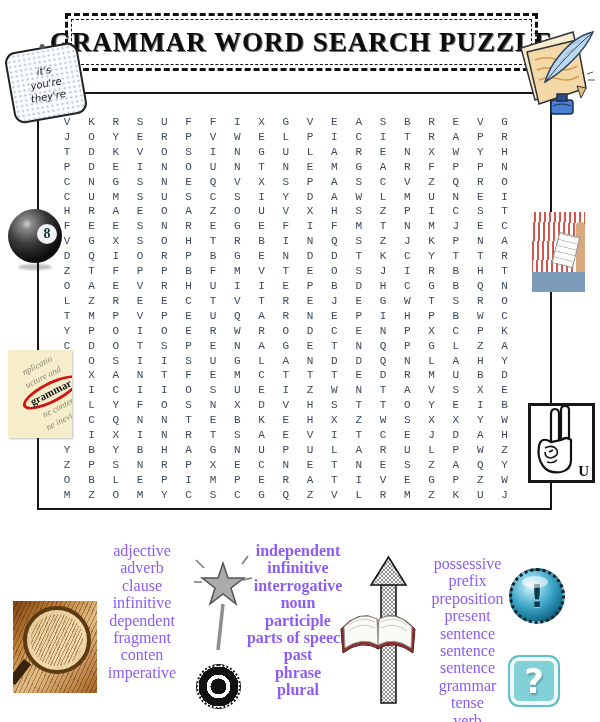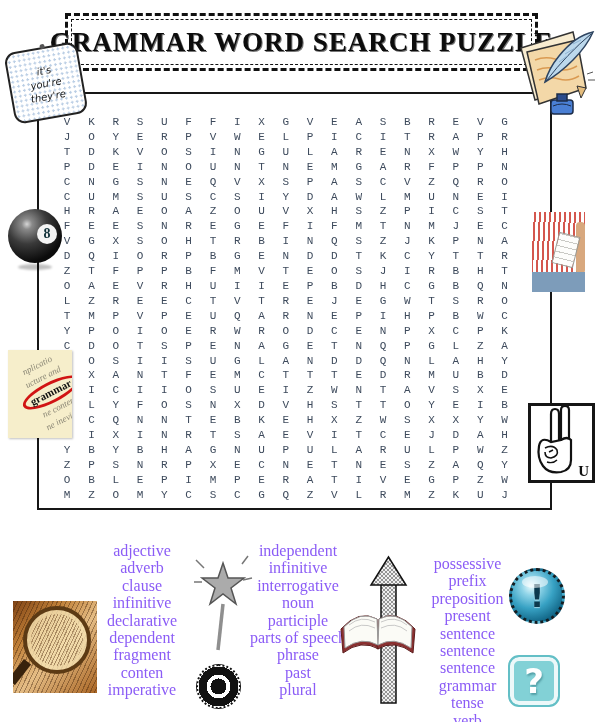--- a/index.html
+++ b/index.html
@@ -67,21 +67,21 @@
              border:3px solid #d11414;border-radius:50%;padding:1px 6px;font-size:11px;}
 
   .aslbox{position:absolute;left:528px;top:403px;width:67px;height:80px;background:#fff;
           border:3px solid #161616;box-sizing:border-box;z-index:5;}
   .asl-u{position:absolute;right:3px;bottom:0px;font-weight:bold;font-size:15px;color:#111;}
 
   
   .wordcol{position:absolute;top:542px;text-align:center;z-index:2;}
   .wordcol .word{font-size:16px;line-height:17.4px;color:#8b5cf6;}
   #wordcol1{left:87px;width:110px;}
-  #wordcol2{left:240px;width:116px;}
+  #wordcol2{left:240px;width:116px;font-weight:bold;}
   #wordcol3{left:410px;width:115px;margin-top:13px;}
 
   
   .magnifier{position:absolute;left:13px;top:601px;width:84px;height:92px;overflow:hidden;z-index:2;
              background:linear-gradient(135deg,#7e4214 0%,#c08038 28%,#e5bd85 55%,#a96524 100%);}
   .mag-lines{position:absolute;inset:0;
              background:repeating-linear-gradient(115deg,rgba(60,30,8,.4) 0 1px,transparent 1px 4px);}
   .mag-lens{position:absolute;left:10px;top:5px;width:60px;height:60px;border-radius:50%;
             border:4px solid #5c3a14;background:rgba(246,227,180,.8);}
   .mag-lens:after{content:"";position:absolute;inset:4px;border-radius:50%;
@@ -209,35 +209,34 @@
       <path d="M18,46 L22,44 M16,56 Q22,58 26,54" fill="none" stroke="#111" stroke-width="1.4"></path>
     </svg>
     <div class="asl-u">U</div>
   </div>
 
   <div class="wordcol" id="wordcol1">
       <div class="word">adjective</div>
       <div class="word">adverb</div>
       <div class="word">clause</div>
       <div class="word">infinitive</div>
-      <div class="word">declarative</div>
       <div class="word">dependent</div>
       <div class="word">fragment</div>
       <div class="word">conten</div>
       <div class="word">imperative</div>
     </div>
   <div class="wordcol" id="wordcol2">
       <div class="word">independent</div>
       <div class="word">infinitive</div>
       <div class="word">interrogative</div>
       <div class="word">noun</div>
       <div class="word">participle</div>
       <div class="word">parts of speech</div>
+      <div class="word">past</div>
       <div class="word">phrase</div>
-      <div class="word">past</div>
       <div class="word">plural</div>
     </div>
   <div class="wordcol" id="wordcol3">
       <div class="word">possessive</div>
       <div class="word">prefix</div>
       <div class="word">preposition</div>
       <div class="word">present</div>
       <div class="word">sentence</div>
       <div class="word">sentence</div>
       <div class="word">sentence</div>

